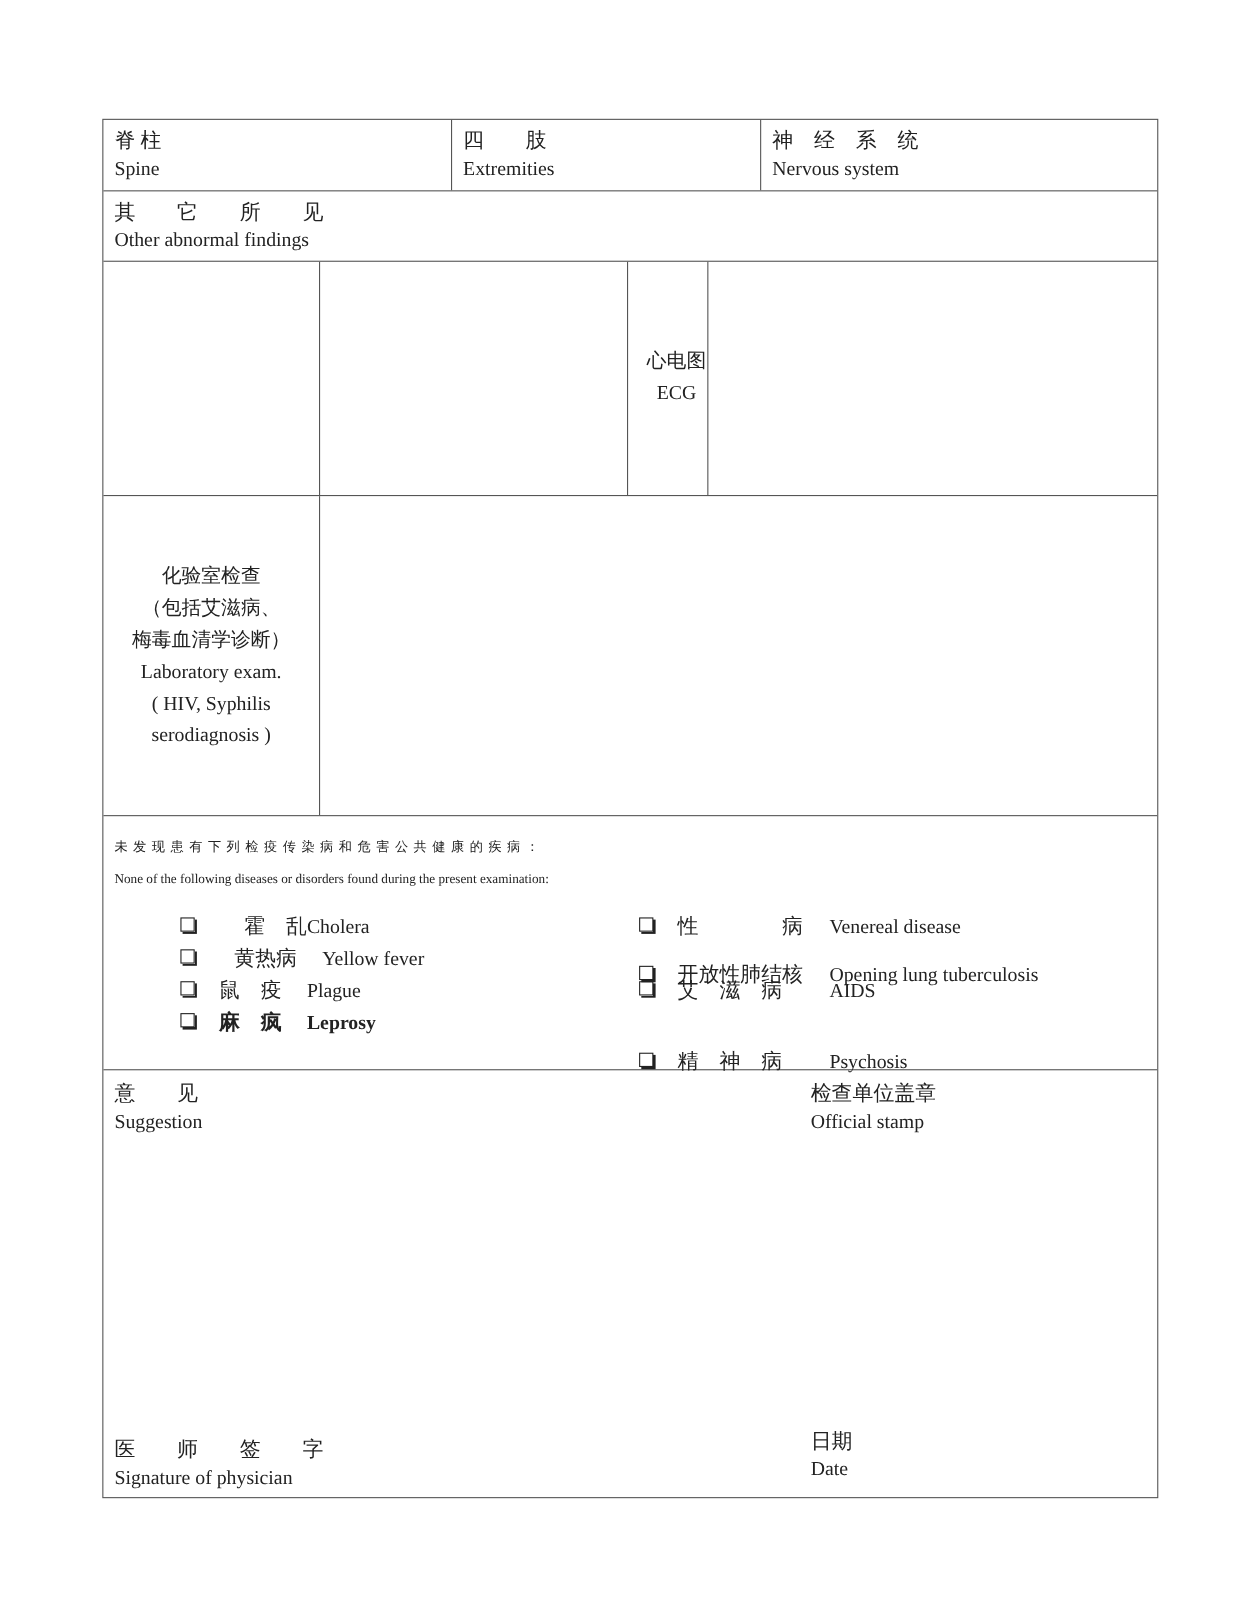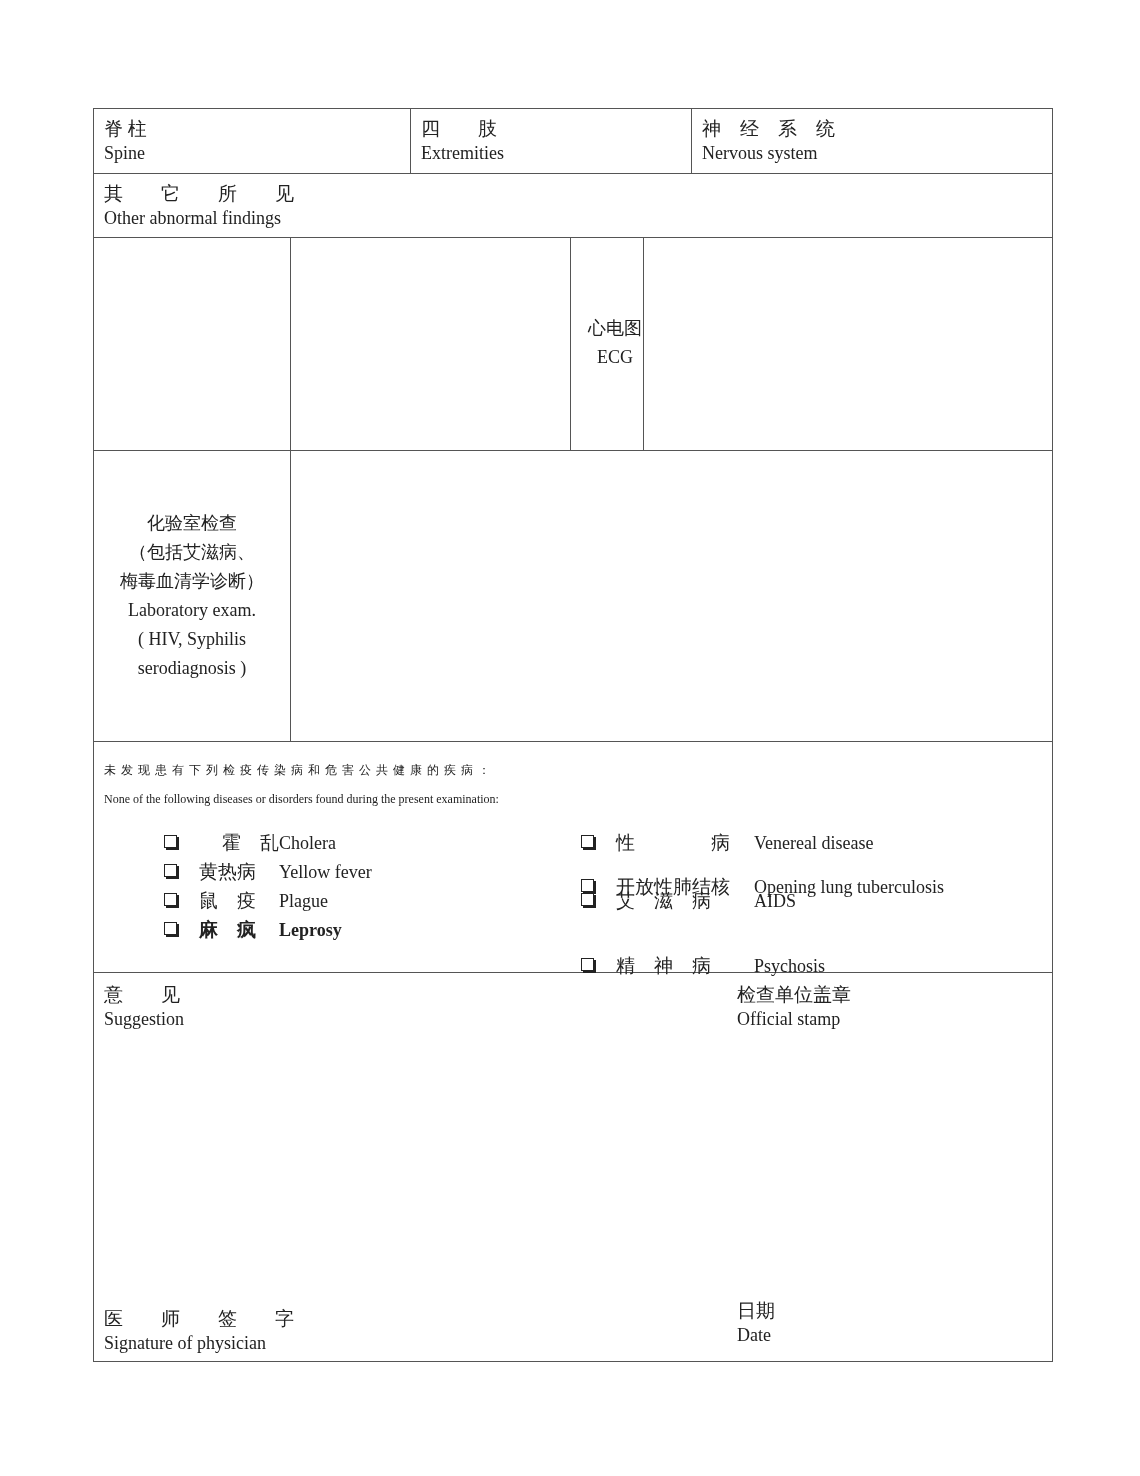--- a/index.html
+++ b/index.html
@@ -78,21 +78,21 @@
   <div class="row" style="top:633px; height:231px;">
     <div style="position:absolute; left:10px; top:14px; font-size:12px; line-height:29px;">
       <div style="letter-spacing:1px;">未 发 现 患 有 下 列 检 疫 传 染 病 和 危 害 公 共 健 康 的 疾 病 ：</div>
       <div>None of the following diseases or disorders found during the present examination:</div>
     </div>
 
     <div class="cb-item" style="left:70px; top:86px;text-align:right;">
       <span class="cb"></span><span class="zhname" style="width:80px;">霍　乱</span><span class="enname">Cholera</span>
     </div>
     <div class="cb-item" style="left:70px; top:115px;">
-      <span class="cb"></span><span class="zhname" style="width:80px;">黄热病</span><span class="enname">Yellow fever</span>
+      <span class="cb"></span><span class="zhname" style="width:80px;margin-left:14px;">黄热病</span><span class="enname">Yellow fever</span>
     </div>
     <div class="cb-item" style="left:70px; top:144px;">
       <span class="cb"></span><span class="zhname" style="width:80px;">鼠　疫</span><span class="enname">Plague</span>
     </div>
     <div class="cb-item" style="left:70px; top:173px;font-weight:bold;">
       <span class="cb"></span><span class="zhname" style="width:80px;">麻　疯</span><span class="enname">Leprosy</span>
     </div>
 
     <div class="cb-item" style="left:487px; top:86px;">
       <span class="cb"></span><span class="zhname" style="width:138px;">性　　　　病</span><span class="enname">Venereal disease</span>

